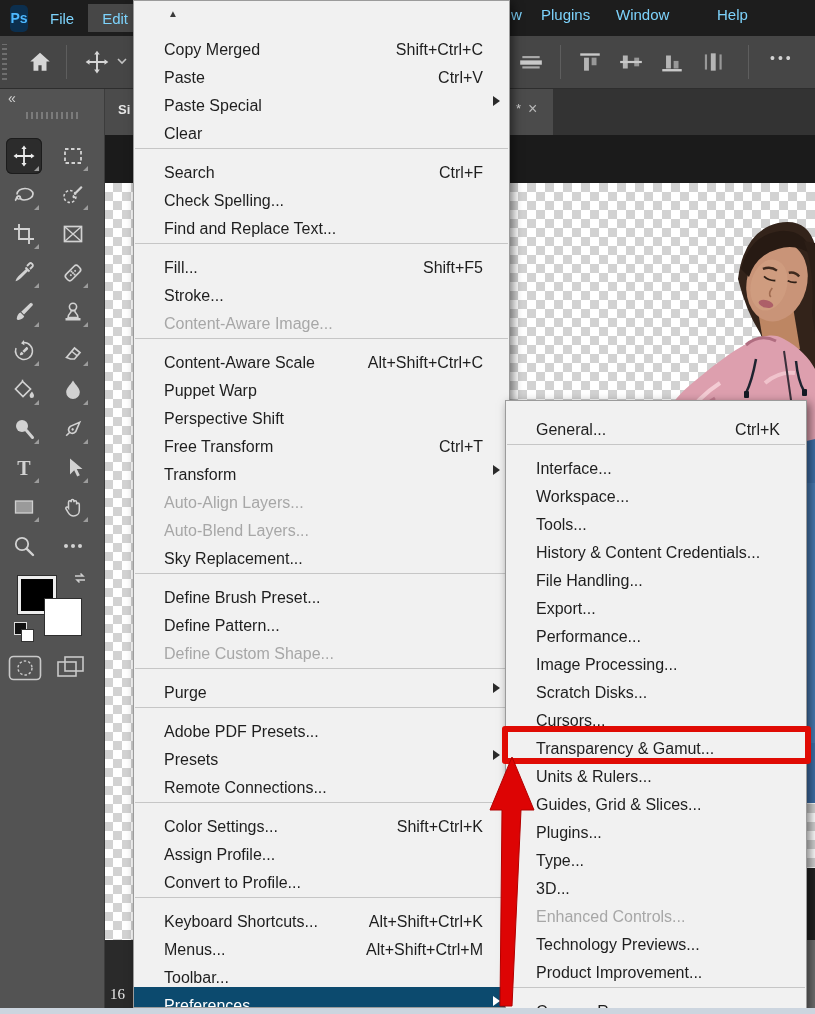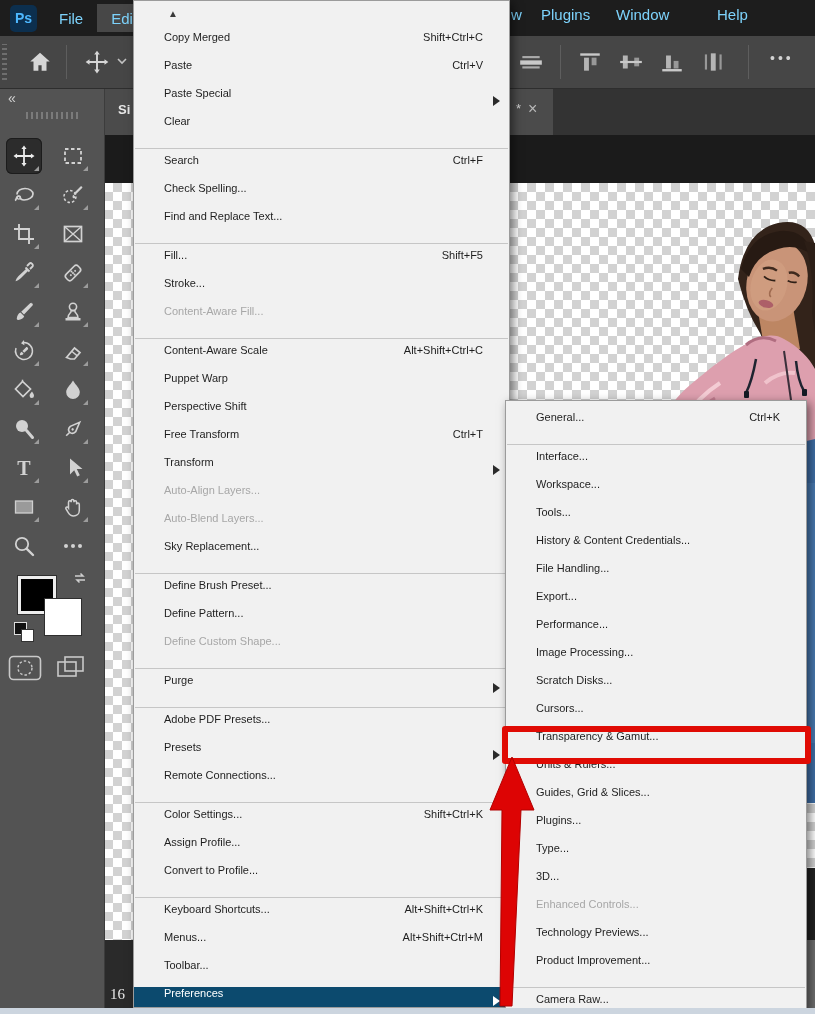--- a/index.html
+++ b/index.html
@@ -1,20 +1,20 @@
 <!DOCTYPE html>
 <html><head>
 <meta charset="utf-8">
 <style>
   html,body{margin:0;padding:0;background:#535353;font-family:"Liberation Sans",sans-serif;}
   .screen{position:relative;width:815px;height:1014px;overflow:hidden;background:#535353;}
 
   
   .menubar{position:absolute;left:0;top:0;width:815px;height:36px;background:#1d1d1d;display:flex;align-items:center;z-index:10;}
-  .ps-logo{width:27px;height:27px;margin-left:10px;border-radius:5px;background:#0c2f4e;color:#4db8ff;font-weight:bold;font-size:14px;display:flex;align-items:center;justify-content:center;}
+  .ps-logo{width:18px;height:27px;margin-left:10px;border-radius:5px;background:#0c2f4e;color:#4db8ff;font-weight:bold;font-size:14px;display:flex;align-items:center;justify-content:center;}
   .mb-item{color:#7dd3fc;font-size:15px;padding:0 14px;height:28px;display:flex;align-items:center;}
   .mb-item.active{background:#474747;}
   .mb-abs{position:absolute;top:0;padding:0;}
 
   
   .optionsbar{position:absolute;left:0;top:36px;width:815px;height:52px;background:#464646;border-bottom:1px solid #2e2e2e;z-index:9;}
   .grip{position:absolute;left:2px;top:8px;width:5px;height:36px;background:repeating-linear-gradient(0deg,#6e6e6e 0 2px,transparent 2px 5px);}
   .ob-icon{position:absolute;top:13px;}
   .vsep{position:absolute;top:9px;width:1px;height:34px;background:#5e5e5e;}
   .ob-dots{position:absolute;left:770px;top:14px;color:#d2d2d2;font-size:14px;letter-spacing:3px;}
@@ -56,21 +56,21 @@
   .status-zoom{position:absolute;left:110px;top:986px;color:#e9e9e9;font-size:15px;font-family:"Liberation Serif",serif;z-index:7;}
 
   
   .popup{background:#f1f1f1;border:1px solid #9b9b9b;box-shadow:3px 3px 9px rgba(0,0,0,.5);box-sizing:border-box;}
   .edit-menu{position:absolute;left:133px;top:0;width:377px;height:1008px;z-index:20;overflow:hidden;}
   .prefs-menu{position:absolute;left:505px;top:400px;width:302px;height:614px;z-index:21;overflow:visible;}
   .menu-scroll{height:26px;line-height:26px;padding-left:34px;color:#3a3a3a;font-size:10px;}
   .menu-list{padding-top:0px;}
   .edit-menu .menu-list{padding-top:4px;}
   .prefs-menu .menu-list{padding-top:10px;}
-  .menu-item{position:relative;display:flex;height:28px;align-items:flex-start;padding:0 26px 0 30px;font-size:11px;color:#1e1e1e;white-space:nowrap;}
+  .menu-item{position:relative;display:flex;height:28px;align-items:flex-end;padding:0 26px 0 30px;font-size:16px;color:#1e1e1e;white-space:nowrap;}
   .mi-shortcut{margin-left:auto;}
   .mi-arrow{width:0;height:0;border:0;position:absolute;right:9px;top:50%;transform:translateY(-50%);}
   .menu-item.has-sub .mi-arrow{border-left:7px solid #2b2b2b;border-top:5px solid transparent;border-bottom:5px solid transparent;}
   .menu-item.disabled{color:#a7a7a7;}
   .menu-item.highlighted{background:#0c4a6e;color:#fff;}
   .menu-item.highlighted.has-sub .mi-arrow{border-left-color:#fff;}
   .menu-sep{position:relative;height:11px;}
   .menu-sep::after{content:"";position:absolute;left:1px;right:1px;top:5px;height:1px;background:#c6c6c6;}
   .menu-item.boxed::before{content:"";position:absolute;left:-4px;right:-5px;top:-4px;bottom:-6px;border:6px solid #e00b04;border-radius:3px;z-index:30;pointer-events:none;}
 
@@ -394,21 +394,21 @@
     <span class="mi-label">Fill...</span>
     <span class="mi-shortcut">Shift+F5</span>
     <span class="mi-arrow"></span>
   </div>
         <div class="menu-item">
     <span class="mi-label">Stroke...</span>
     <span class="mi-shortcut"></span>
     <span class="mi-arrow"></span>
   </div>
         <div class="menu-item disabled">
-    <span class="mi-label">Content-Aware Fill...</span>
+    <span class="mi-label">Content-Aware Image...</span>
     <span class="mi-shortcut"></span>
     <span class="mi-arrow"></span>
   </div>
         <div class="menu-sep"></div>
         <div class="menu-item">
     <span class="mi-label">Content-Aware Scale</span>
     <span class="mi-shortcut">Alt+Shift+Ctrl+C</span>
     <span class="mi-arrow"></span>
   </div>
         <div class="menu-item">

